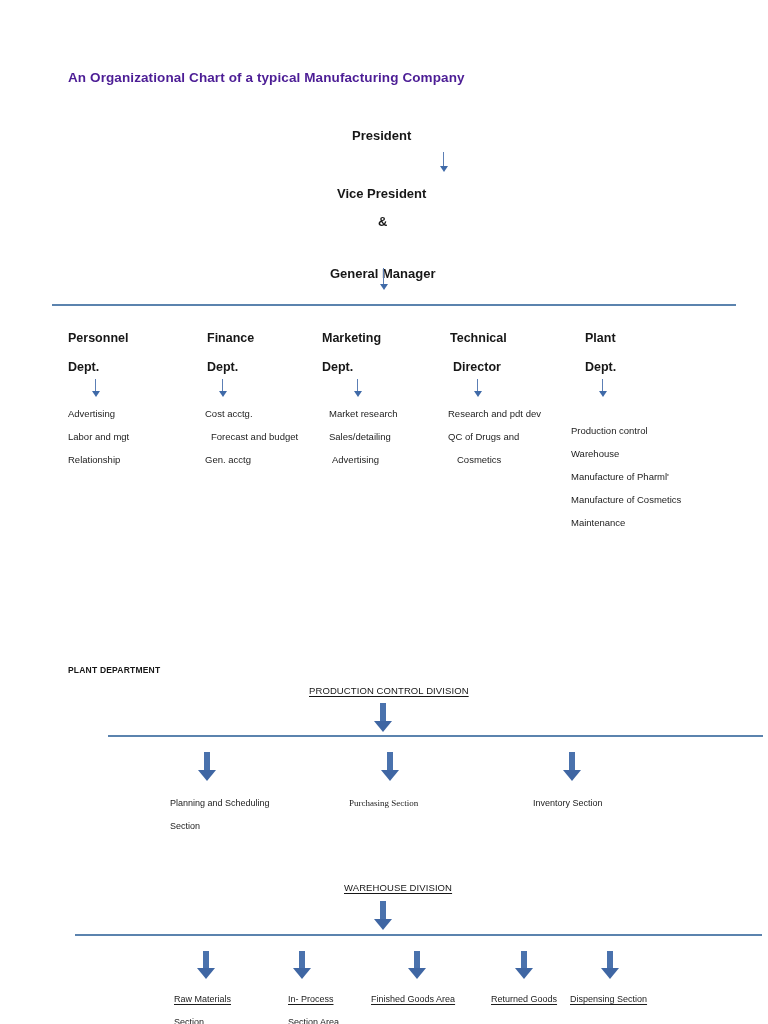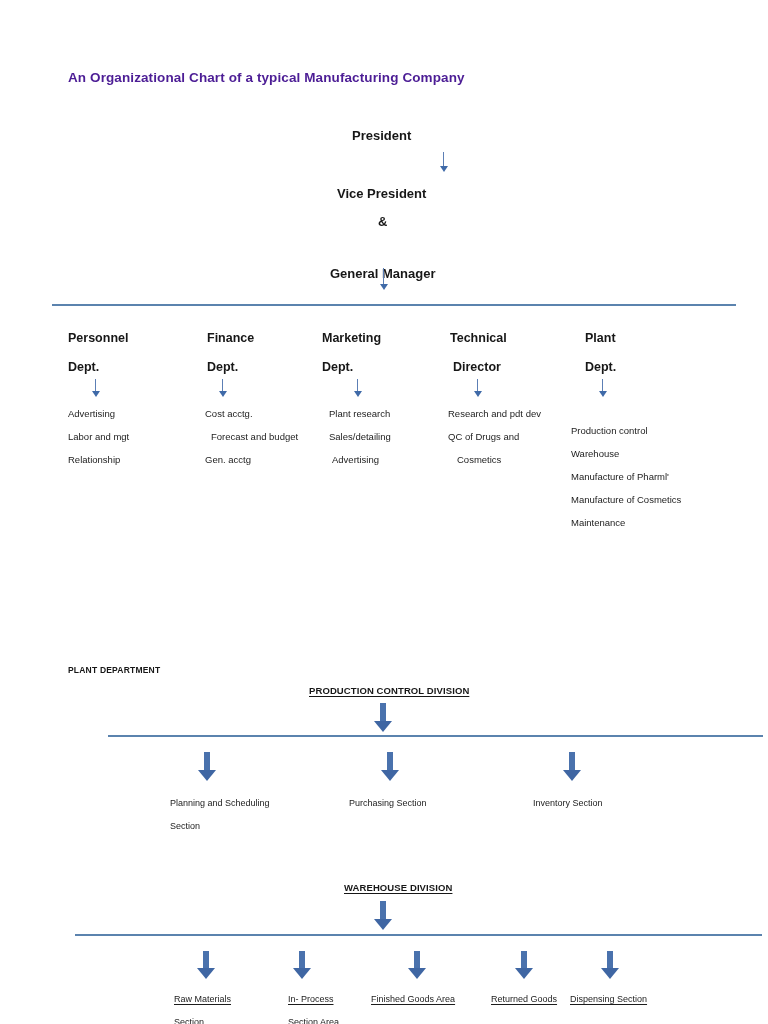--- a/index.html
+++ b/index.html
@@ -98,21 +98,21 @@
   
   #plant-dept-label {
     left: 68px; top: 665px;
     font-size: 8.5px;
     font-weight: bold;
     letter-spacing: 0.2px;
     color: #171717;
   }
   .division-title {
     font-size: 9.5px;
-    font-weight: bold;
+    font-weight: normal;
     letter-spacing: 0.1px;
     color: #171717;
     text-decoration: underline;
     text-underline-offset: 2px;
     white-space: nowrap;
   }
   #title-pcd { left: 309px; top: 685px; }
   #title-wh  { left: 344px; top: 882px; }
 
   .section-label {
@@ -179,21 +179,21 @@
 
 <div class="abs" style="left:322px; top:324px;">
   <div class="dept-head">Marketing</div>
   <div class="dept-head">Dept.</div>
 </div>
 <div class="abs arrow-thin" style="left:352px; top:379px;">
   <div class="shaft" style="height:12px;"></div>
   <div class="head"></div>
 </div>
 <div class="abs dept-items" style="left:329px; top:402px;">
-  <div>Plant research</div>
+  <div>Market research</div>
   <div>Sales/detailing</div>
   <div style="padding-left:3px;">Advertising</div>
 </div>
 
 <div class="abs" style="left:450px; top:324px;">
   <div class="dept-head">Technical</div>
   <div class="dept-head" style="padding-left:3px;">Director</div>
 </div>
 <div class="abs arrow-thin" style="left:472px; top:379px;">
   <div class="shaft" style="height:12px;"></div>
@@ -242,21 +242,21 @@
 </div>
 <div class="abs arrow-thick" style="left:563px; top:752px;">
   <div class="shaft" style="height:18px;"></div>
   <div class="head"></div>
 </div>
 
 <div class="abs section-label" style="left:170px; top:792px;">
   <div>Planning and Scheduling</div>
   <div>Section</div>
 </div>
-<div class="abs section-label" style="left:349px; top:792px;">
+<div class="abs section-label" style="left:349px; top:792px;font-family:Liberation Serif, serif;">
   <div>Purchasing Section</div>
 </div>
 <div class="abs section-label" style="left:533px; top:792px;">
   <div>Inventory Section</div>
 </div>
 
 <div class="abs division-title" id="title-wh">WAREHOUSE DIVISION</div>
 
 <div class="abs arrow-thick" style="left:374px; top:901px;">
   <div class="shaft" style="height:18px;"></div>

